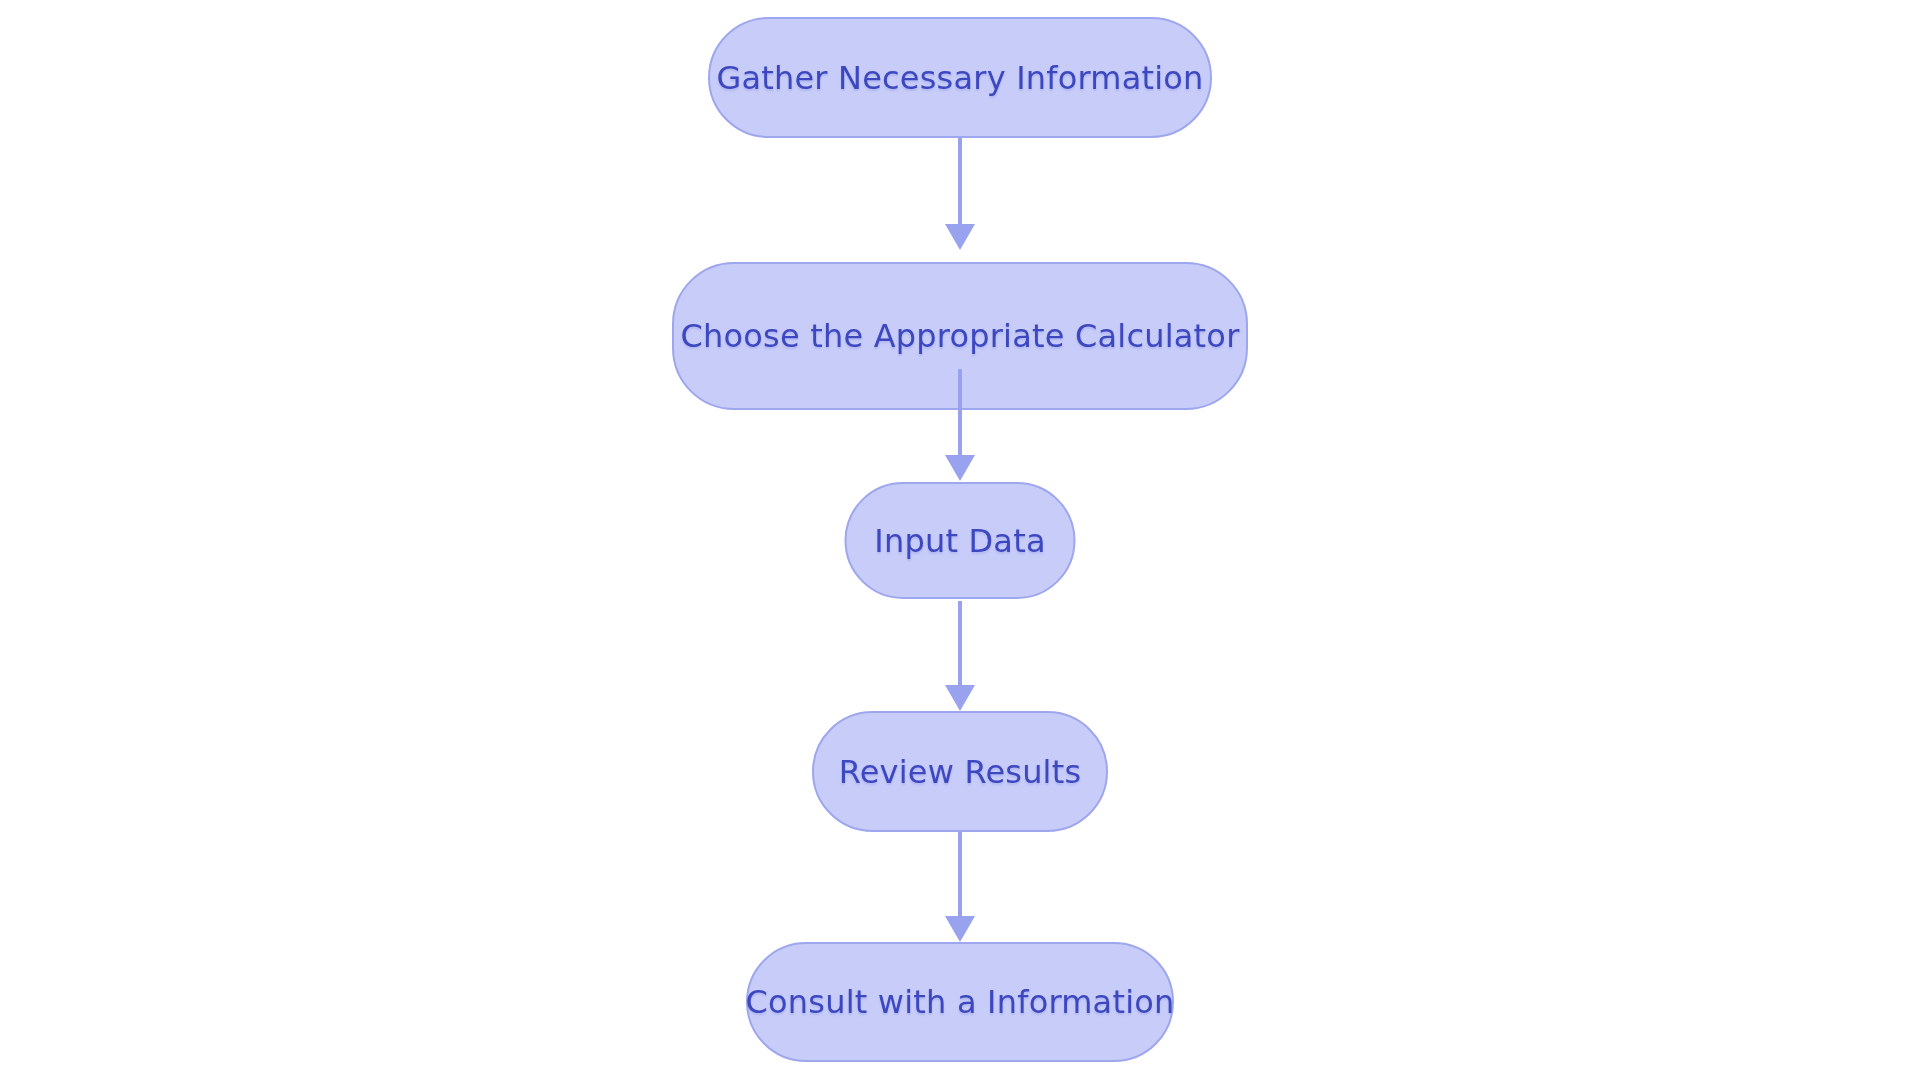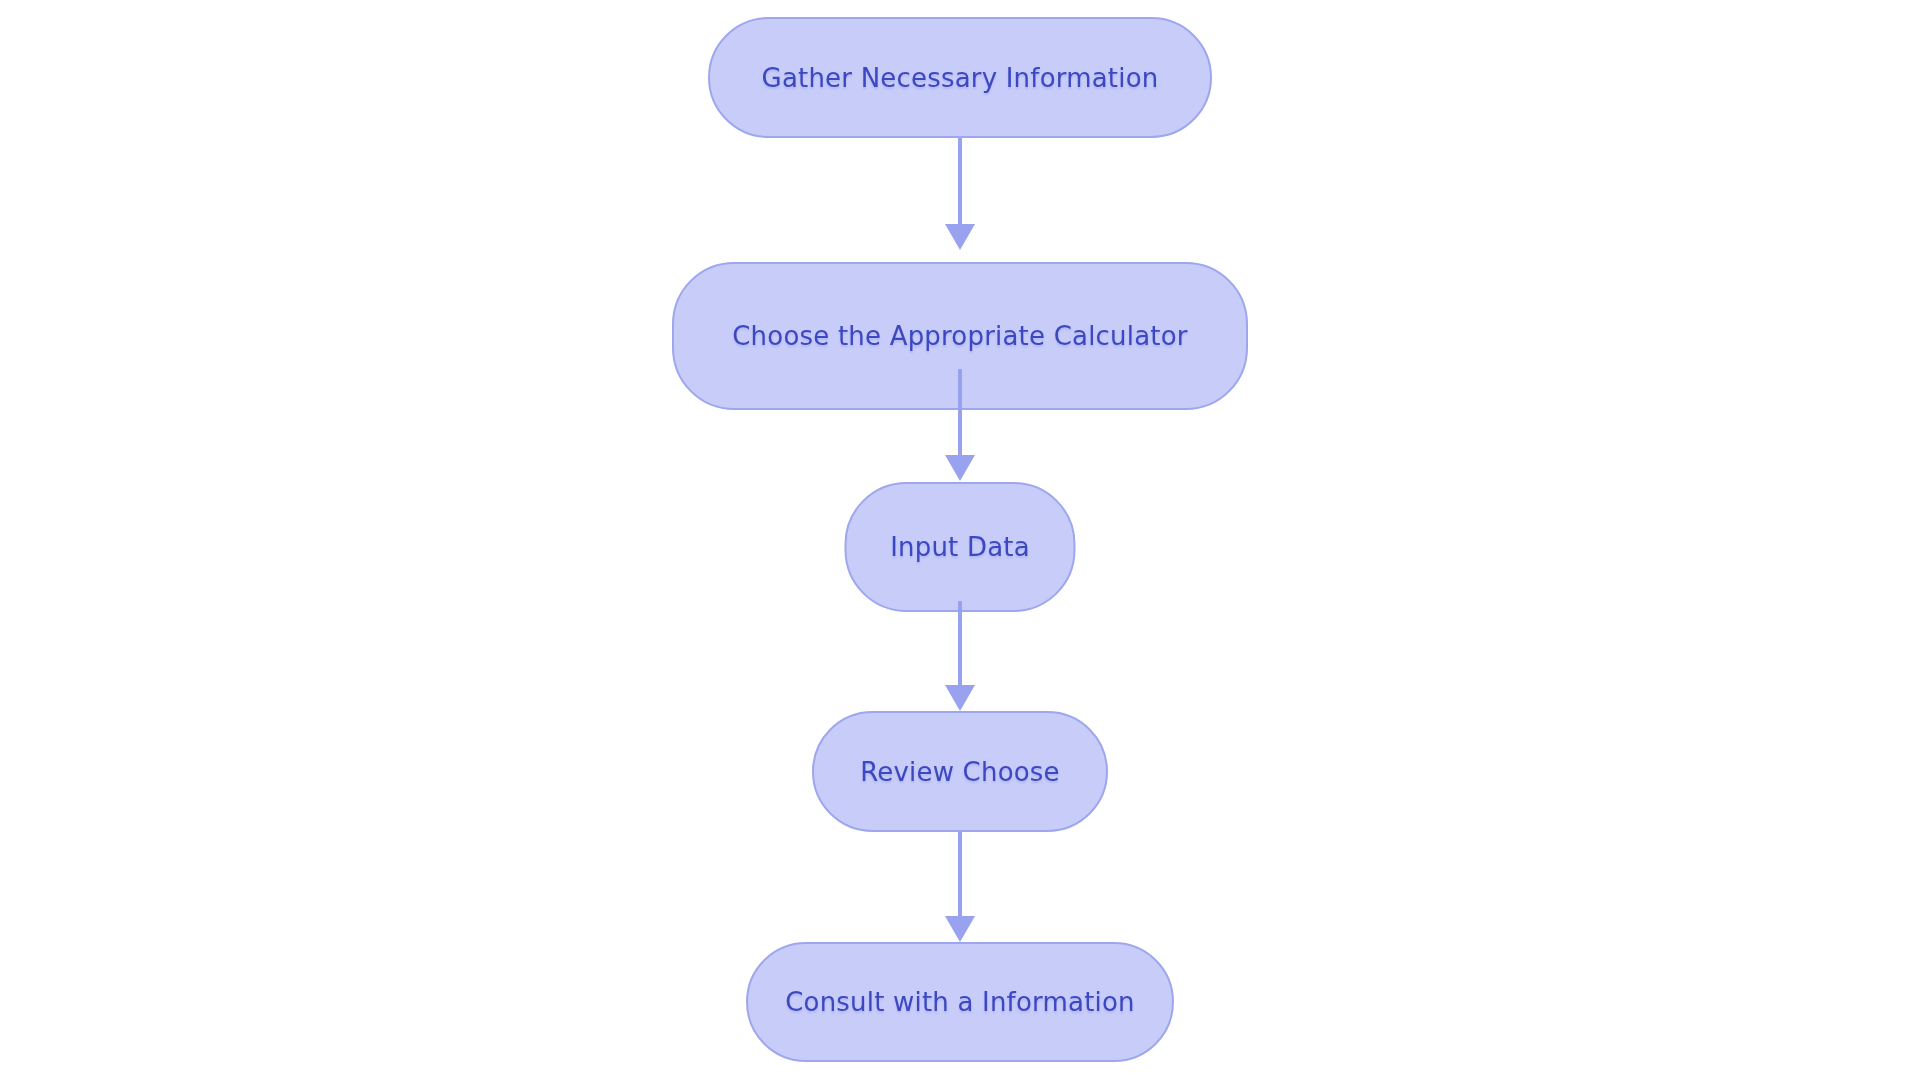--- a/index.html
+++ b/index.html
@@ -17,33 +17,33 @@
   }
   .node {
     position: absolute;
     left: 50%;
     transform: translateX(-50%);
     box-sizing: border-box;
     background: var(--node-fill, #c7ccf8);
     border: 2px solid var(--node-border, #9ea7ee);
     border-radius: 62px;
     color: var(--node-text-color, #3c47c0);
-    font-size: 26px;
+    font-size: 32px;
     font-weight: 400;
     letter-spacing: 0.2px;
     display: flex;
     align-items: center;
     justify-content: center;
     text-align: center;
     white-space: nowrap;
     text-shadow: 0 2px 2px rgba(158, 167, 238, 0.55);
   }
   .n1 { top: 17px;  width: 504px; height: 121px; }
   .n2 { top: 262px; width: 576px; height: 148px; }
-  .n3 { top: 482px; width: 231px; height: 130px; }
+  .n3 { top: 482px; width: 231px; height: 117px; }
   .n4 { top: 711px; width: 296px; height: 121px; }
   .n5 { top: 942px; width: 428px; height: 120px; }
 
   .arrow {
     position: absolute;
     left: 50%;
     transform: translateX(-50%);
     width: 32px;
     display: flex;
     flex-direction: column;
@@ -92,21 +92,21 @@
   <div class="node n3">
     <span>Input Data</span>
   </div>
 
   <div class="arrow a3">
     <span class="stem"></span>
     <span class="head"></span>
   </div>
 
   <div class="node n4">
-    <span>Review Choose</span>
+    <span>Review Results</span>
   </div>
 
   <div class="arrow a4">
     <span class="stem"></span>
     <span class="head"></span>
   </div>
 
   <div class="node n5">
     <span>Consult with a Information</span>
   </div>

